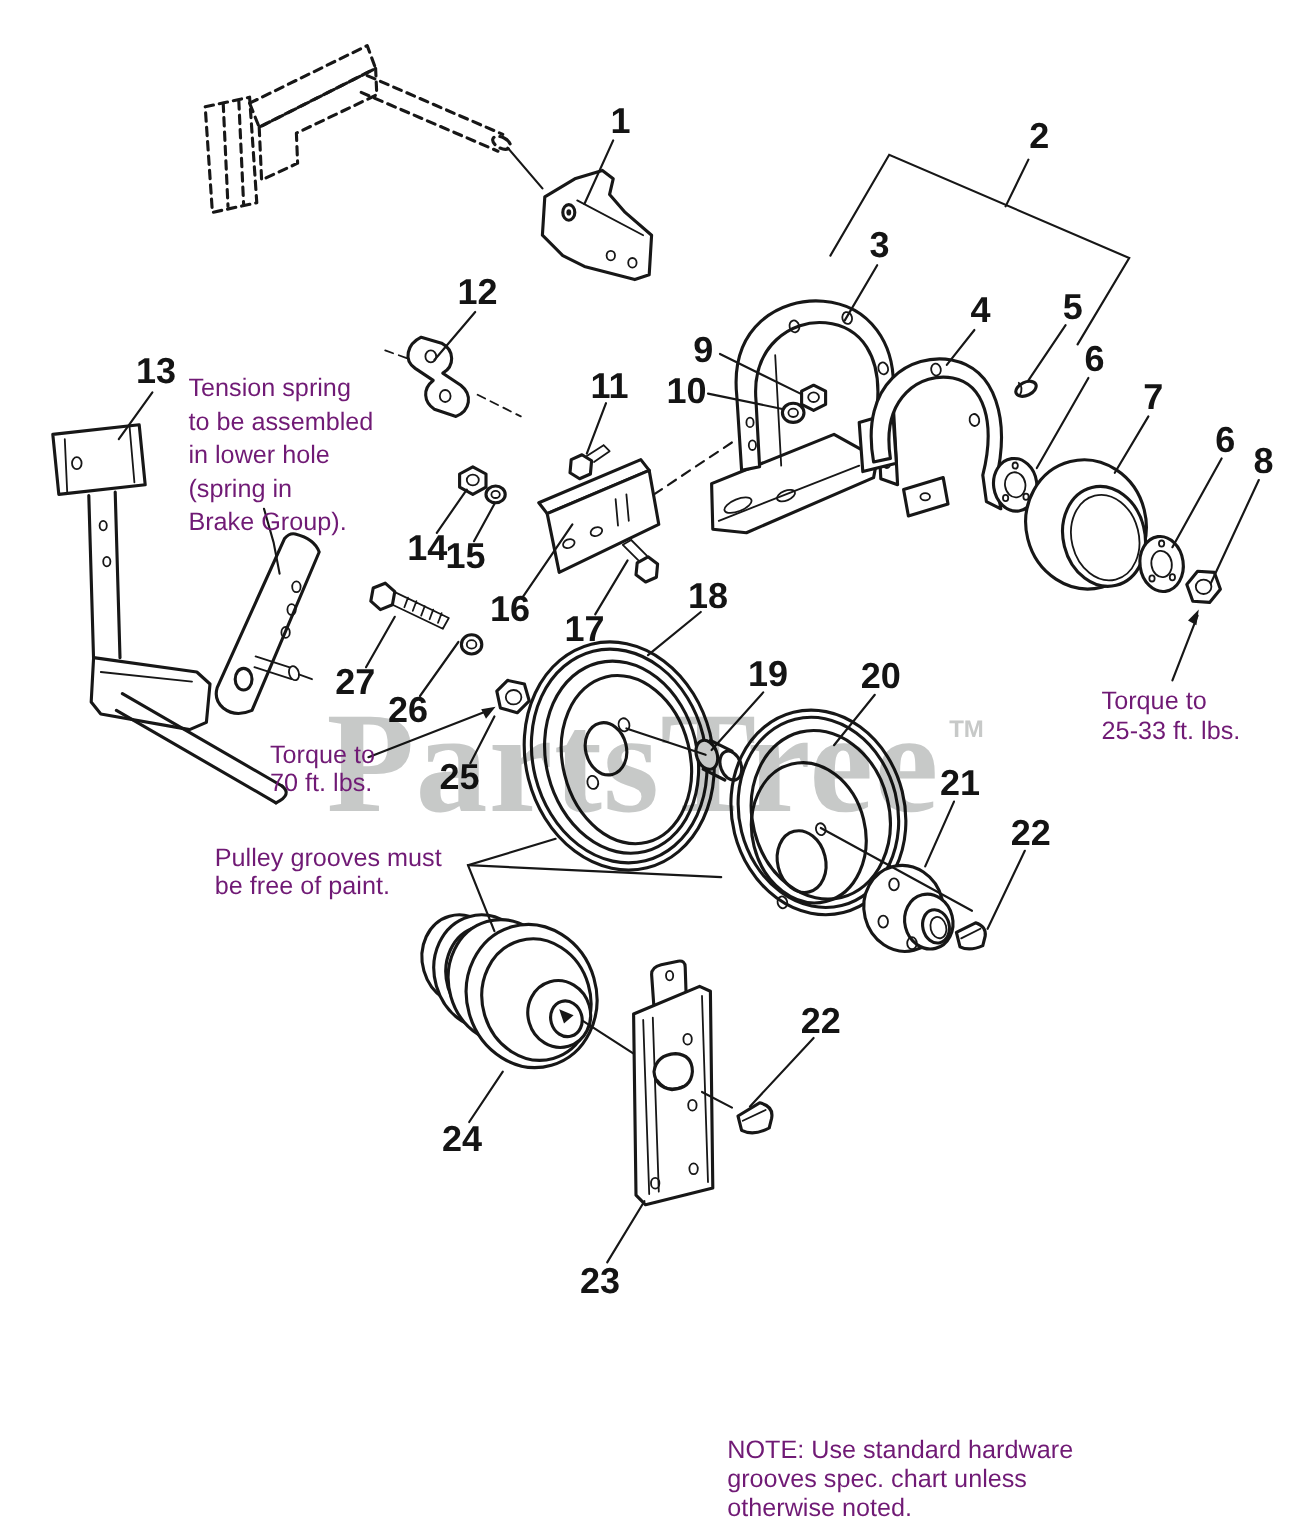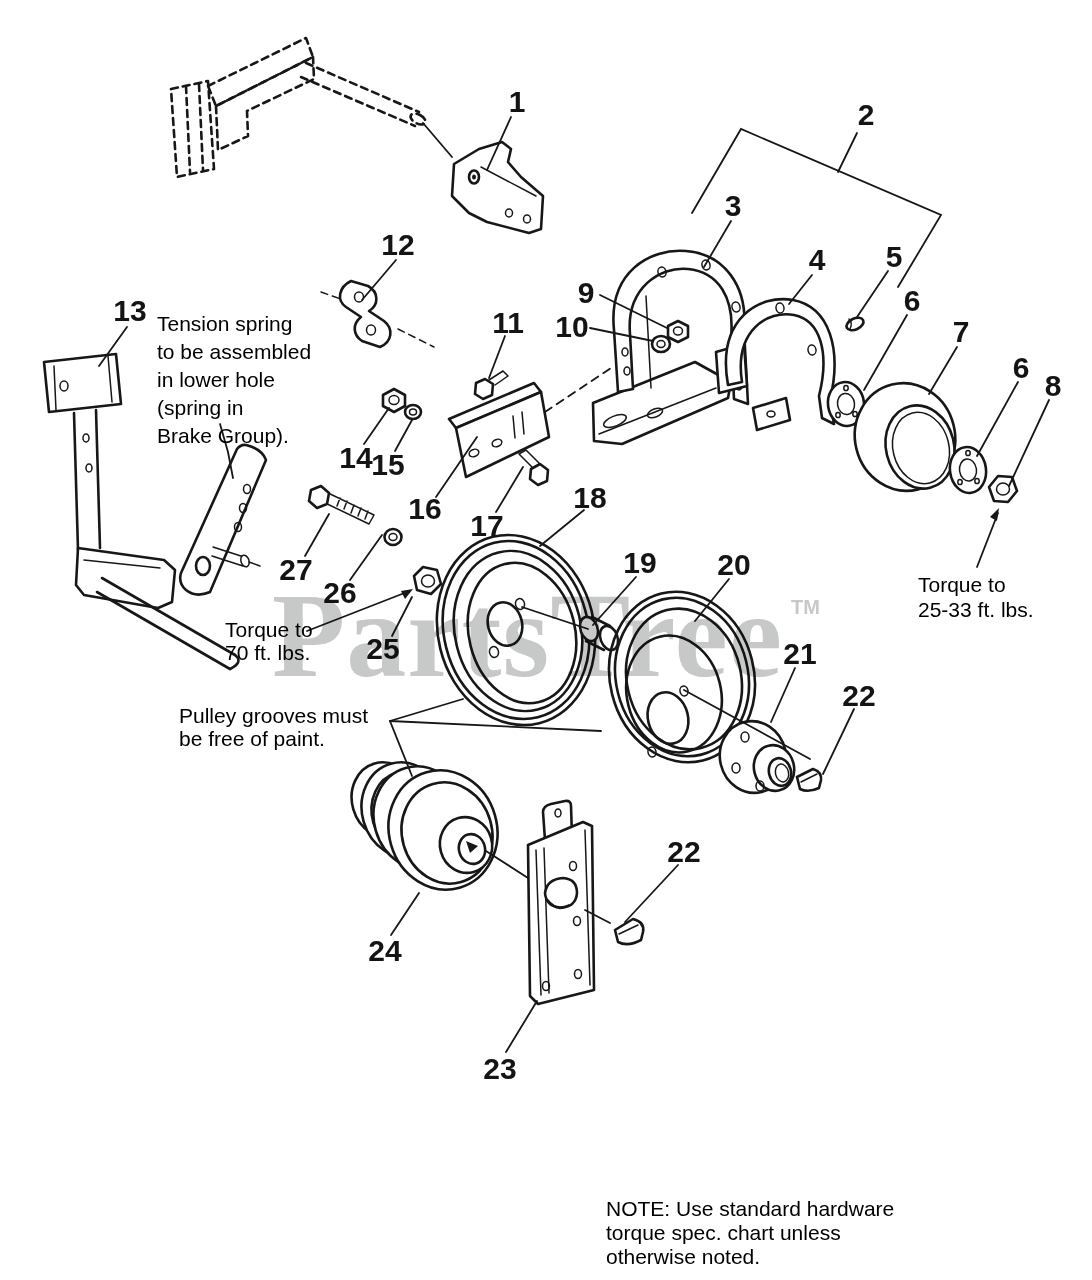--- a/index.html
+++ b/index.html
@@ -8,21 +8,21 @@
   .stage svg{position:absolute;left:0;top:0;}
   .p   {fill:none;stroke:#171717;stroke-width:2.6;stroke-linejoin:round;stroke-linecap:round;}
   .pw  {fill:#ffffff;stroke:#171717;stroke-width:2.6;stroke-linejoin:round;stroke-linecap:round;}
   .thin{stroke-width:1.5;}
   .leader{fill:none;stroke:#171717;stroke-width:1.8;stroke-linecap:round;}
   .dashed{stroke-dasharray:8 6;}
   .dashdot{stroke-dasharray:7 5;}
   .arrowhead{fill:#171717;stroke:none;}
   .callout{font-family:"Liberation Sans",sans-serif;font-weight:bold;font-size:30px;
            fill:#141414;text-anchor:middle;dominant-baseline:central;}
-  .note{position:absolute;color:#000000;font-size:21px;line-height:27px;white-space:pre-line;
+  .note{position:absolute;color:#701a75;font-size:21px;line-height:27px;white-space:pre-line;
         font-family:"Liberation Sans",sans-serif;}
   .watermark{position:absolute;left:272px;top:576px;font-family:"Liberation Serif",serif;
         font-weight:bold;font-size:120px;line-height:1;letter-spacing:1px;
         mix-blend-mode:multiply;user-select:none;pointer-events:none;}
   .watermark sup{font-size:20px;font-family:"Liberation Sans",sans-serif;font-weight:bold;
         vertical-align:62px;margin-left:8px;letter-spacing:0;}
 </style>
 </head>
 <body>
 
@@ -346,16 +346,16 @@
 in lower hole
 (spring in
 Brake Group).</div>
 <div class="note" style="left:225px;top:618px;line-height:23px">Torque to
 70 ft. lbs.</div>
 <div class="note" style="left:918px;top:572px;line-height:25px">Torque to
 25-33 ft. lbs.</div>
 <div class="note" style="left:179px;top:704px;line-height:23px">Pulley grooves must
 be free of paint.</div>
 <div class="note" style="left:606px;top:1197px;line-height:24px">NOTE: Use standard hardware
-torque spec. chart unless
+grooves spec. chart unless
 otherwise noted.</div>
 
 </div>
 
 </body></html>

